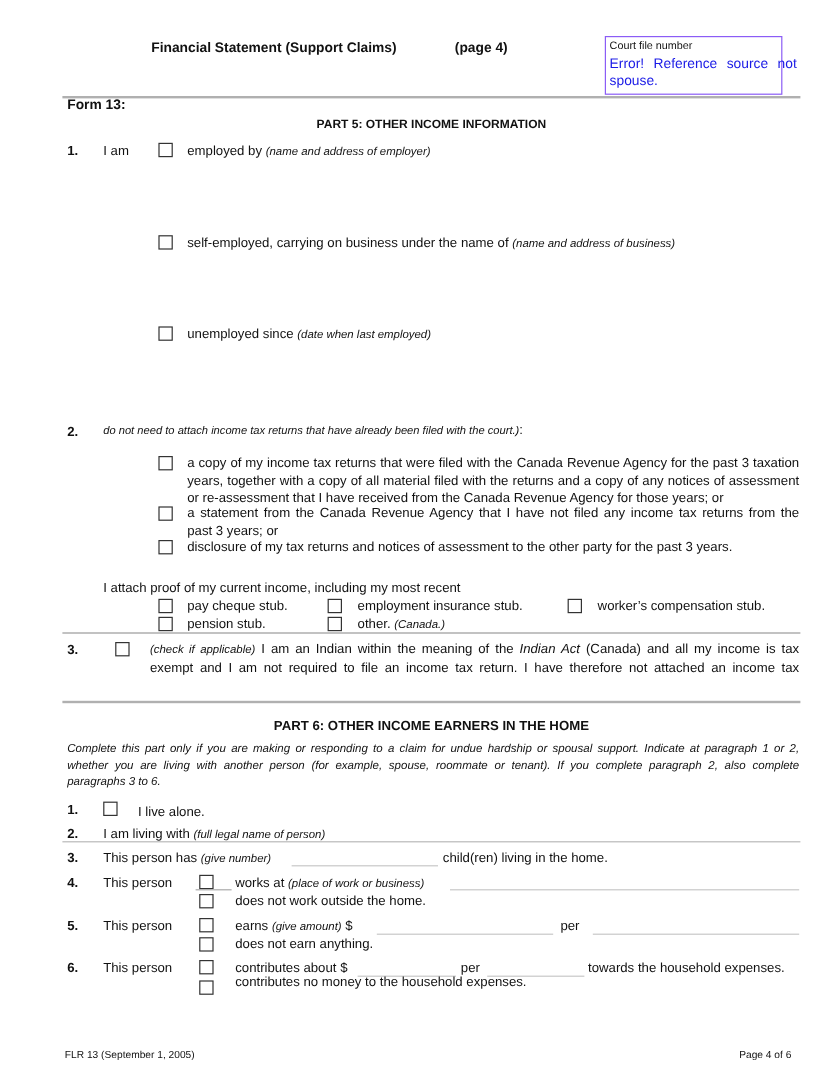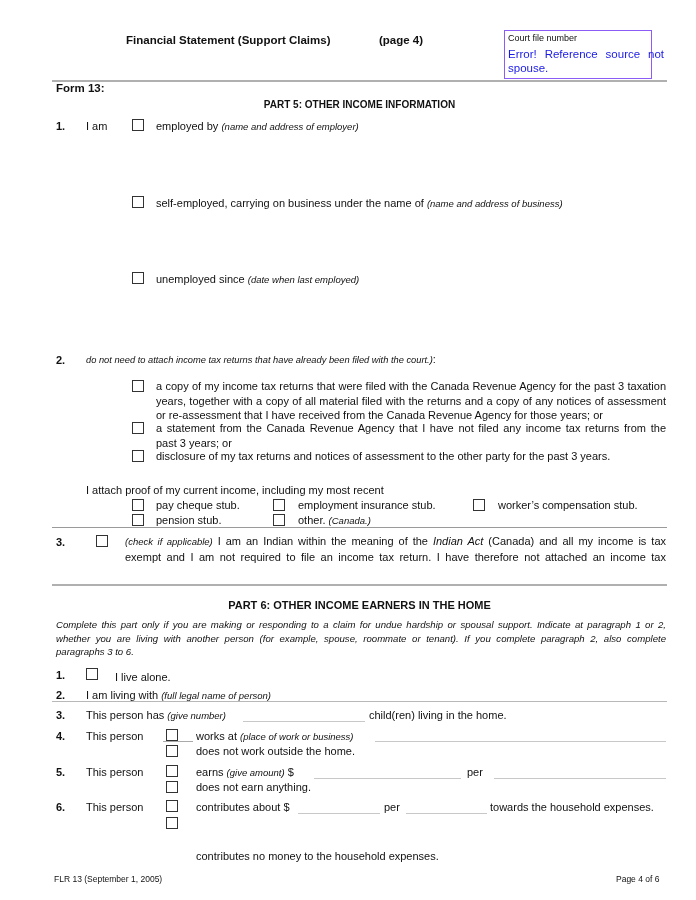--- a/index.html
+++ b/index.html
@@ -174,16 +174,16 @@
 <div class="cb" style="left:166px; top:800px;"></div>
 <div class="txt" style="left:196px; top:800px;">contributes about $</div>
 <div class="abs" style="left:298px; top:799px; width:82px; height:14px;"></div>
 <div class="uline" style="left:298px; top:813px; width:82px;"></div>
 <div class="txt" style="left:384px; top:800px;">per</div>
 <div class="abs" style="left:406px; top:799px; width:81px; height:14px;"></div>
 <div class="uline" style="left:406px; top:813px; width:81px;"></div>
 <div class="txt" style="left:490px; top:800px;">towards the household expenses.</div>
 
 <div class="cb" style="left:166px; top:817px;"></div>
-<div class="txt" style="left:196px; top:849px;">contributes no money to the household expenses.</div>
+<div class="txt" style="left:196px; top:812px;">contributes no money to the household expenses.</div>
 
 <div class="txt" style="left:54px; top:872px; font-size:8.5px;">FLR 13 (September 1, 2005)</div>
 <div class="txt" style="left:616px; top:872px; font-size:8.5px;">Page 4 of 6</div>
 
 </body></html>

